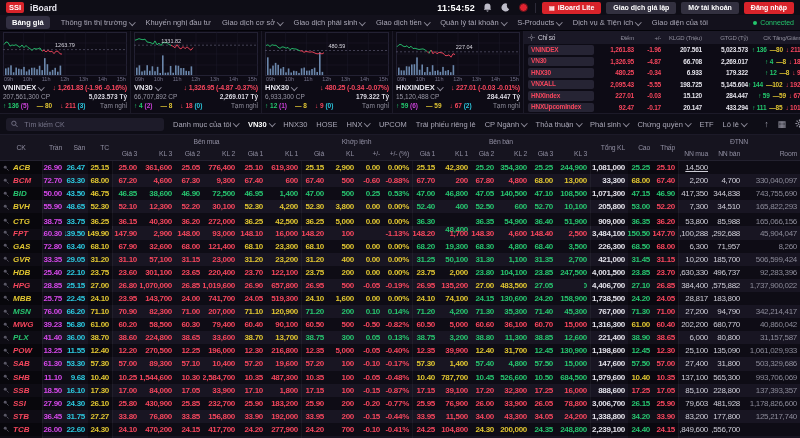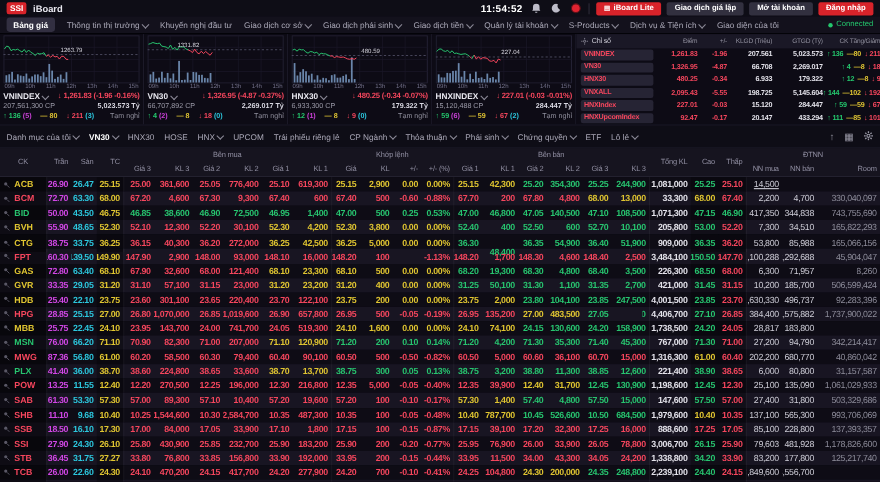--- a/index.html
+++ b/index.html
@@ -77,21 +77,21 @@
   #thead .hgrid{display:grid;grid-template-columns:var(--cols);grid-template-rows:12px 13px;}
   .hc{color:#8f8da0;font-size:6.8px;display:flex;align-items:center;justify-content:center;white-space:nowrap;letter-spacing:-.2px;}
   .hc.num{justify-content:flex-end;padding-right:3px;}
   .hc.span2{grid-row:1 / span 2;}
   #tbody{font-size:8px;}
   .trow{display:grid;grid-template-columns:var(--cols);height:13.1px;align-items:center;}
   .r0{background:#0e0c15;} .r1{background:#181522;}
   .cell{text-align:right;padding-right:3px;white-space:nowrap;overflow:hidden;font-weight:600;letter-spacing:-.3px;height:100%;display:flex;align-items:center;justify-content:flex-end;}
   .cell.ck{justify-content:flex-start;padding:0 0 0 1px;font-weight:bold;letter-spacing:0;}
   .pin{display:flex;align-items:center;justify-content:center;height:100%;background:rgba(0,0,0,.40);}
-  .ckbg{background:rgba(0,0,0,.40);}
+  .ckbg{background:rgba(0,0,0,.40);font-style:italic;}
   .band{background:rgba(0,0,0,.28);}
   .bl{border-left:1px solid rgba(255,255,255,.045);}
   .ceilc{color:#d247e6;} .floorc{color:#2cc7de;} .refc{color:#e0c531;}
   .upc{color:#27c46f;} .downc{color:#f5465d;}
   .plain{color:#e3e2ea;} .fr{color:#cdccd6;font-weight:400;} .room{color:#8d8c9a;font-weight:400;}
 </style>
 </head>
 <body>
 
 <div id="app">
@@ -635,20 +635,27 @@
           <span class="ixad">
             <span class="u">↑ 111</span>
             <span class="n">—85</span>
             <span class="d">↓ 101</span>
           </span>
         </div>
       </div>
   </section>
 
   <div id="toolbar">
+    <span class="search">
+      <svg width="8" height="8" viewBox="0 0 8 8">
+          <circle cx="3.2" cy="3.2" r="2.4" fill="none" stroke="#77758a" stroke-width="1"></circle>
+          <line x1="5" y1="5" x2="7.4" y2="7.4" stroke="#77758a" stroke-width="1"></line>
+        </svg>
+      <input type="text" placeholder="Tìm kiếm CK" style="">
+    </span>
     <span id="tabs" style="display: inline-flex; gap: 9px; align-items: center;">
         <span class="tab">
           <span>Danh mục của tôi</span>
           <span class="chev"></span>
         </span>
         <span class="tab active">
           <span>VN30</span>
           <span class="chev"></span>
         </span>
         <span class="tab">
@@ -1156,21 +1163,21 @@
         <div class="cell room" style="grid-column: 27;">342,214,417</div>
       </div>
       <div class="trow r0">
         <div class="pin">
           <svg width="6" height="6" viewBox="0 0 7 7">
             <circle cx="2.6" cy="2.6" r="1.7" fill="#5a5866"></circle>
             <line x1="4" y1="4" x2="6.5" y2="6.5" stroke="#5a5866" stroke-width="1"></line>
           </svg>
         </div>
         <div class="cell ck ckbg downc" style="grid-column: 2;">MWG</div>
-        <div class="cell ceilc bl" style="grid-column: 3;">87.36</div>
+        <div class="cell ceilc bl" style="grid-column: 3;">39.23</div>
         <div class="cell floorc" style="grid-column: 4;">56.80</div>
         <div class="cell band refc" style="grid-column: 5;">61.00</div>
         <div class="cell downc bl" style="grid-column: 6;">60.20</div>
         <div class="cell downc" style="grid-column: 7;">58,500</div>
         <div class="cell downc" style="grid-column: 8;">60.30</div>
         <div class="cell downc" style="grid-column: 9;">79,400</div>
         <div class="cell downc" style="grid-column: 10;">60.40</div>
         <div class="cell downc" style="grid-column: 11;">90,100</div>
         <div class="cell downc bl" style="grid-column: 12;">60.50</div>
         <div class="cell downc" style="grid-column: 13;">500</div>

